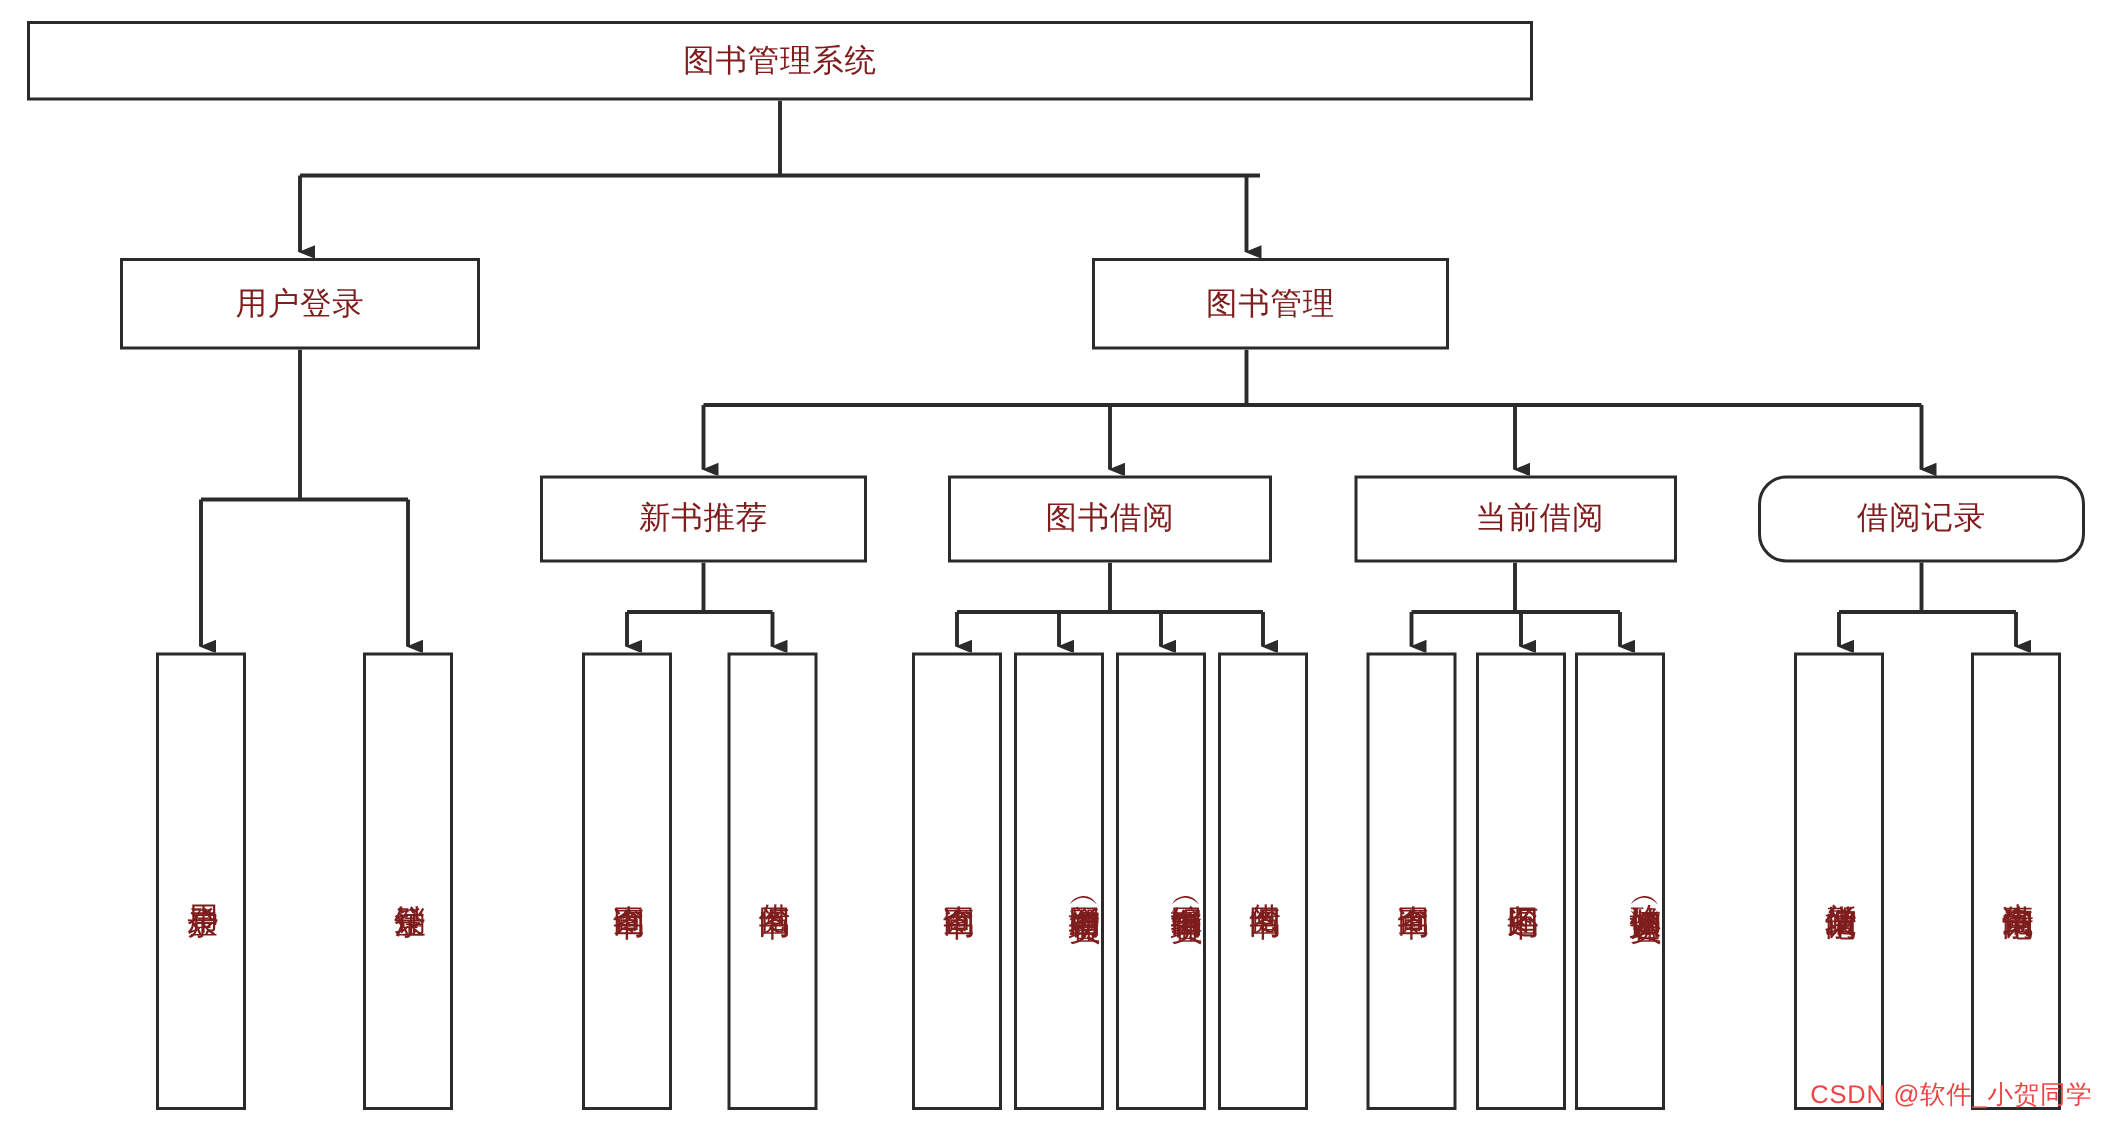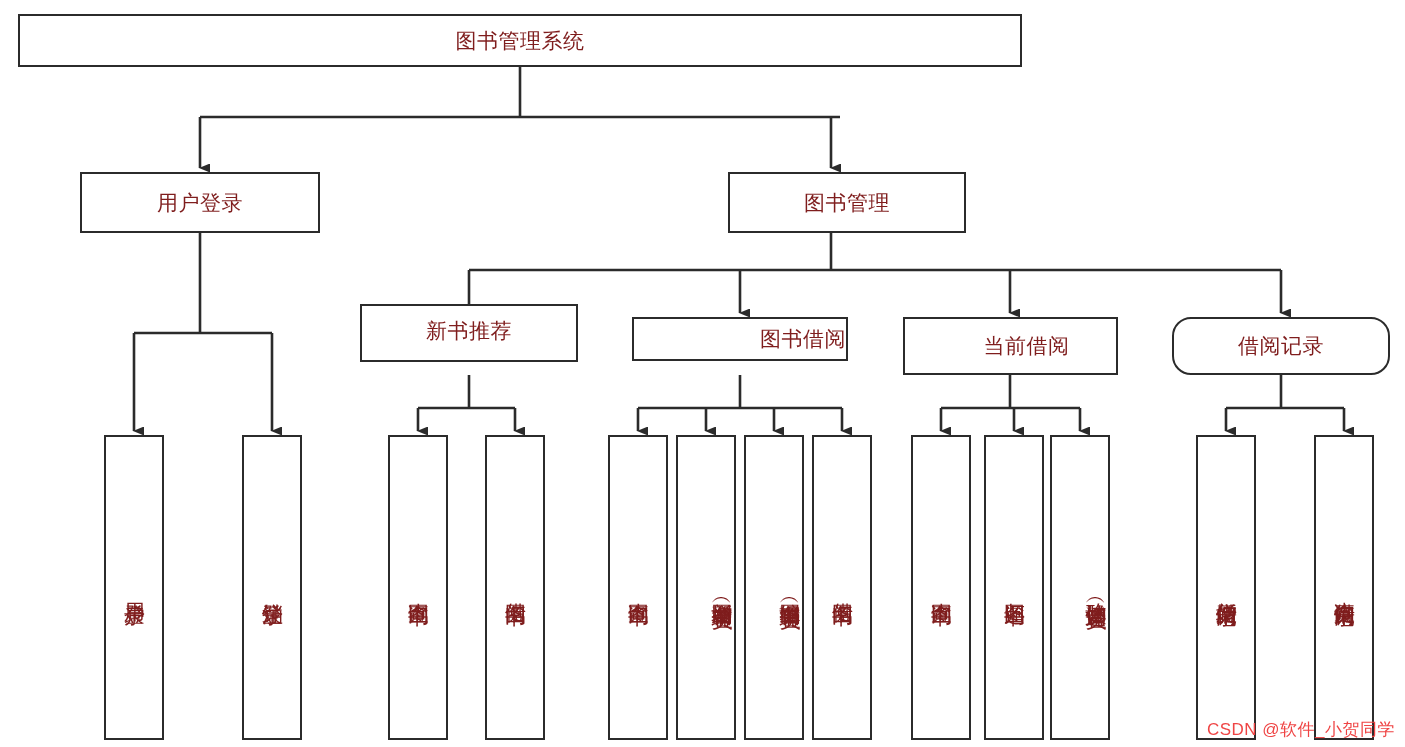--- a/index.html
+++ b/index.html
@@ -140,24 +140,24 @@
     <span class="node-label">图书管理系统</span>
   </div>
 
   <div class="node horizontal" style="left:80px; top:172px; width:240px; height:61px;">
     <span class="node-label">用户登录</span>
   </div>
   <div class="node horizontal" style="left:712px; top:172px; width:238px; height:61px;margin-left:16px;">
     <span class="node-label">图书管理</span>
   </div>
 
-  <div class="node horizontal" style="left:360px; top:304px; width:218px; height:58px;font-family:Liberation Mono, monospace;">
+  <div class="node horizontal" style="left:360px; top:317px; width:218px; height:58px;">
     <span class="node-label">新书推荐</span>
   </div>
-  <div class="node horizontal" style="left:632px; top:317px; width:216px; height:44px;justify-content:flex-end;">
+  <div class="node horizontal" style="left:632px; top:317px; width:216px; height:58px;">
     <span class="node-label">图书借阅</span>
   </div>
   <div class="node horizontal" style="left:903px; top:317px; width:215px; height:58px;padding-left:32px;">
     <span class="node-label">当前借阅</span>
   </div>
   <div class="node horizontal" style="left:1172px; top:317px; width:218px; height:58px;border-radius:19px;">
     <span class="node-label">借阅记录</span>
   </div>
 
   <div class="node vertical centered" style="left:104px; top:435px; width:60px; height:305px;">

